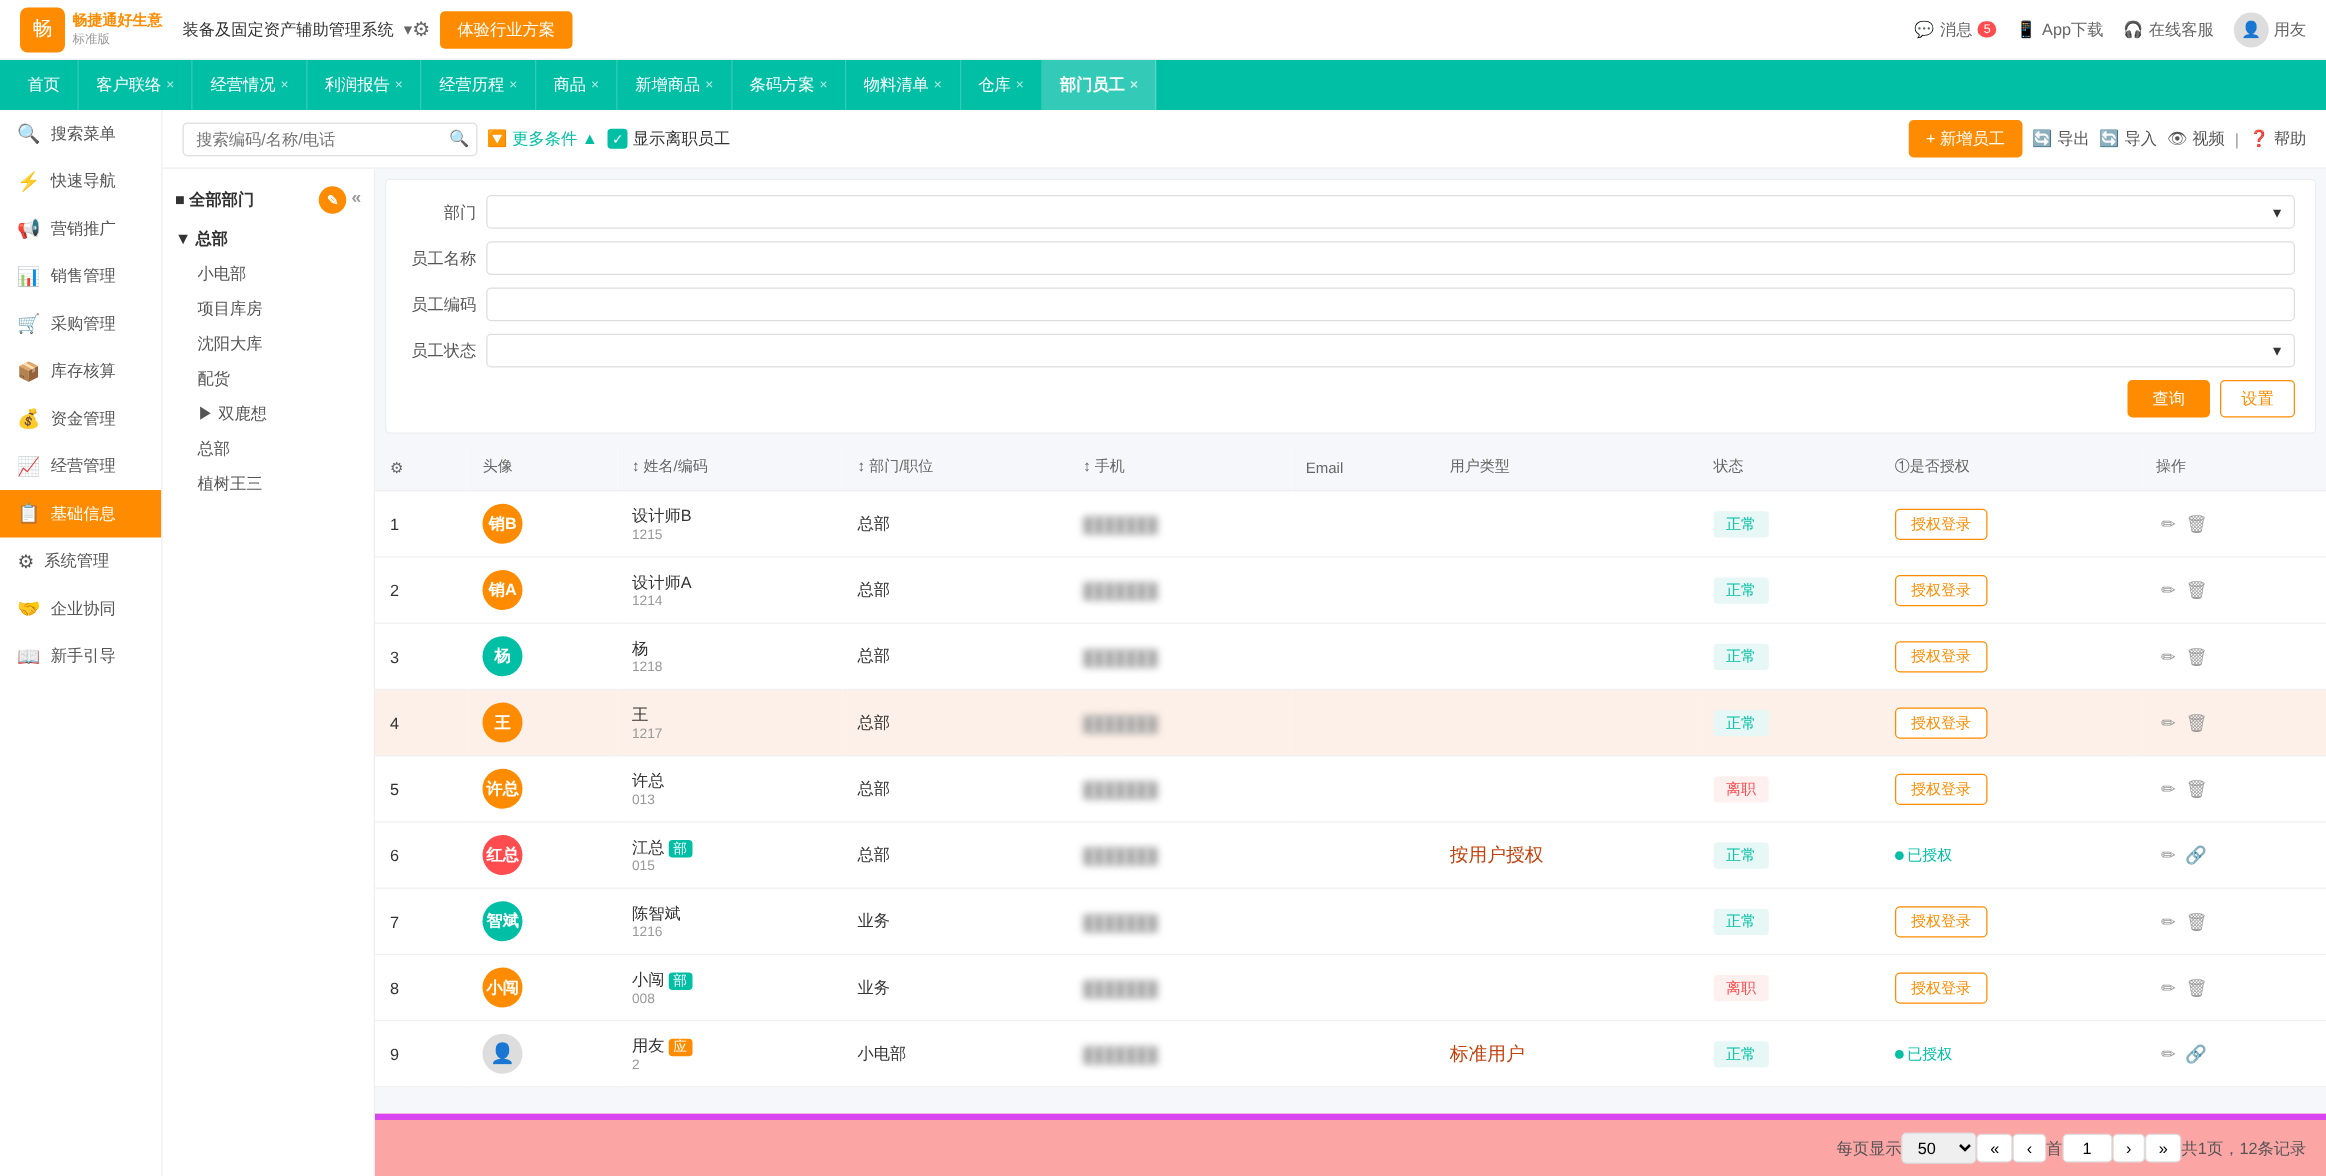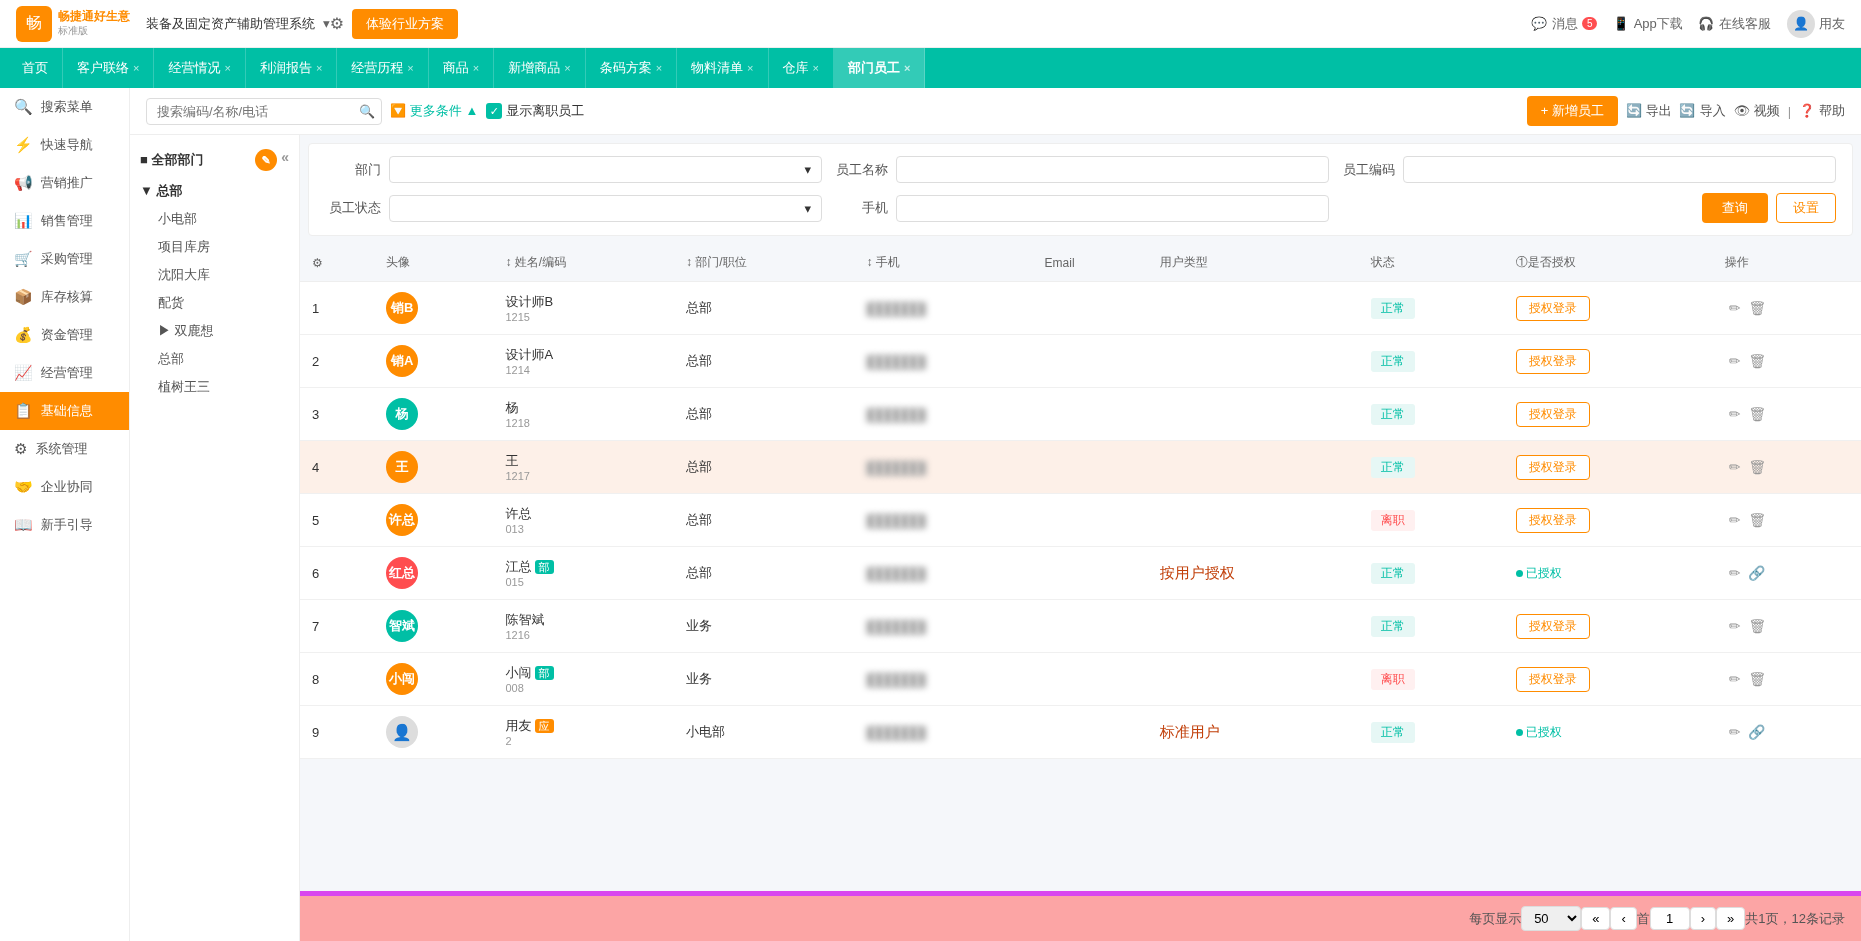--- a/index.html
+++ b/index.html
@@ -248,21 +248,21 @@
         <div class="dept-tree-item dept-tree-sub">沈阳大库</div>
         <div class="dept-tree-item dept-tree-sub">配货</div>
         <div class="dept-tree-item dept-tree-sub">▶ 双鹿想</div>
         <div class="dept-tree-item dept-tree-sub">总部</div>
         <div class="dept-tree-item dept-tree-sub">植树王三</div>
       </div>
 
       <div class="right-panel">
 
         <div class="filter-form-container">
-          <div style="display:grid; grid-template-columns: 1fr 1fr 1fr; gap:10px; align-items:center;">
+          <div style="display:grid; grid-template-columns: 1fr; gap:10px; align-items:center;">
             <div class="filter-row">
               <span class="filter-label">部门</span>
               <div class="filter-select" style="flex:1;">
                 <span></span>
                 <span>▾</span>
               </div>
             </div>
             <div class="filter-row">
               <span class="filter-label">员工名称</span>
               <input class="filter-input" type="text" style="flex: 1 1 0%;">
@@ -271,24 +271,20 @@
               <span class="filter-label">员工编码</span>
               <input class="filter-input" type="text" style="flex: 1 1 0%;">
             </div>
             <div class="filter-row">
               <span class="filter-label">员工状态</span>
               <div class="filter-select" style="flex:1;">
                 <span></span>
                 <span>▾</span>
               </div>
             </div>
-            <div class="filter-row">
-              <span class="filter-label">手机</span>
-              <input class="filter-input" type="text" style="flex: 1 1 0%;">
-            </div>
             <div style="display:flex; gap:8px; justify-content:flex-end;">
               <button class="btn-query">查询</button>
               <button class="btn-set">设置</button>
             </div>
           </div>
         </div>
 
         <div class="table-wrap">
           <table>
             <thead>

